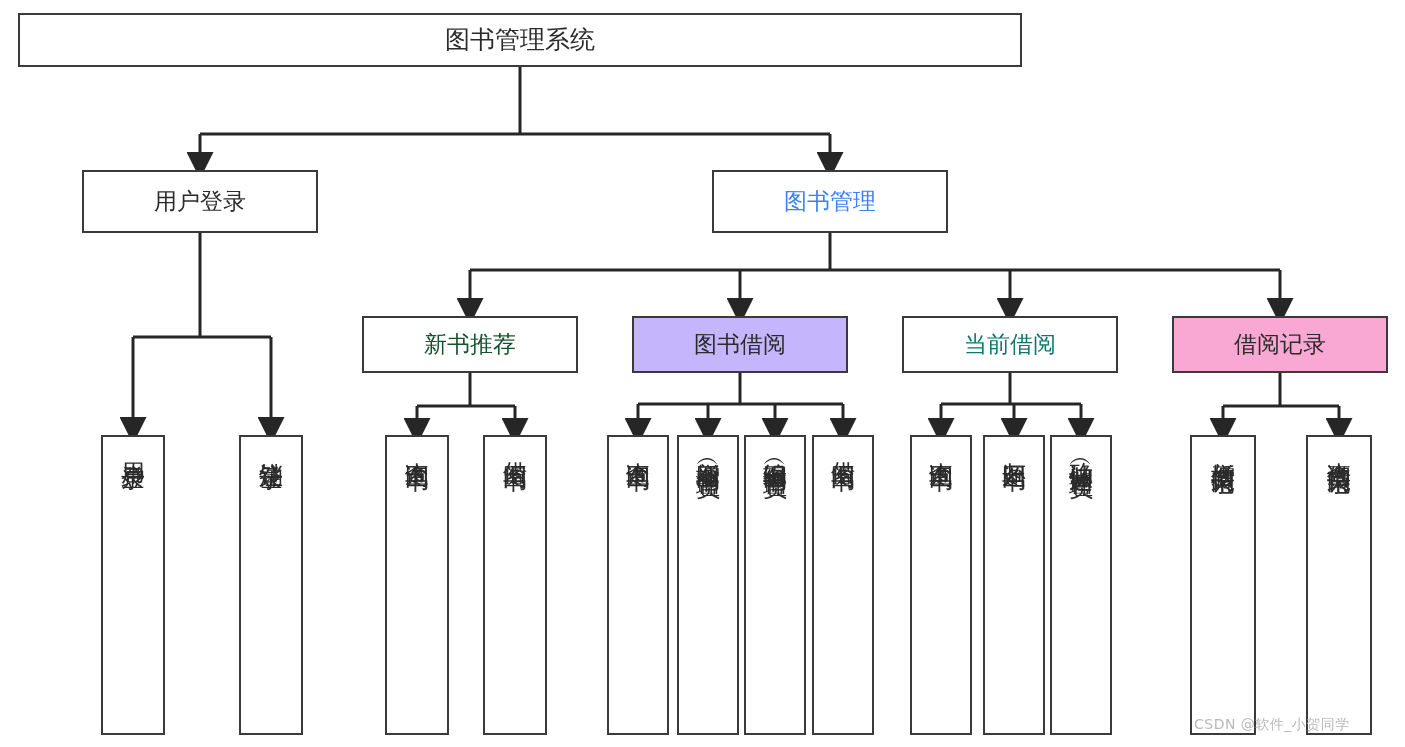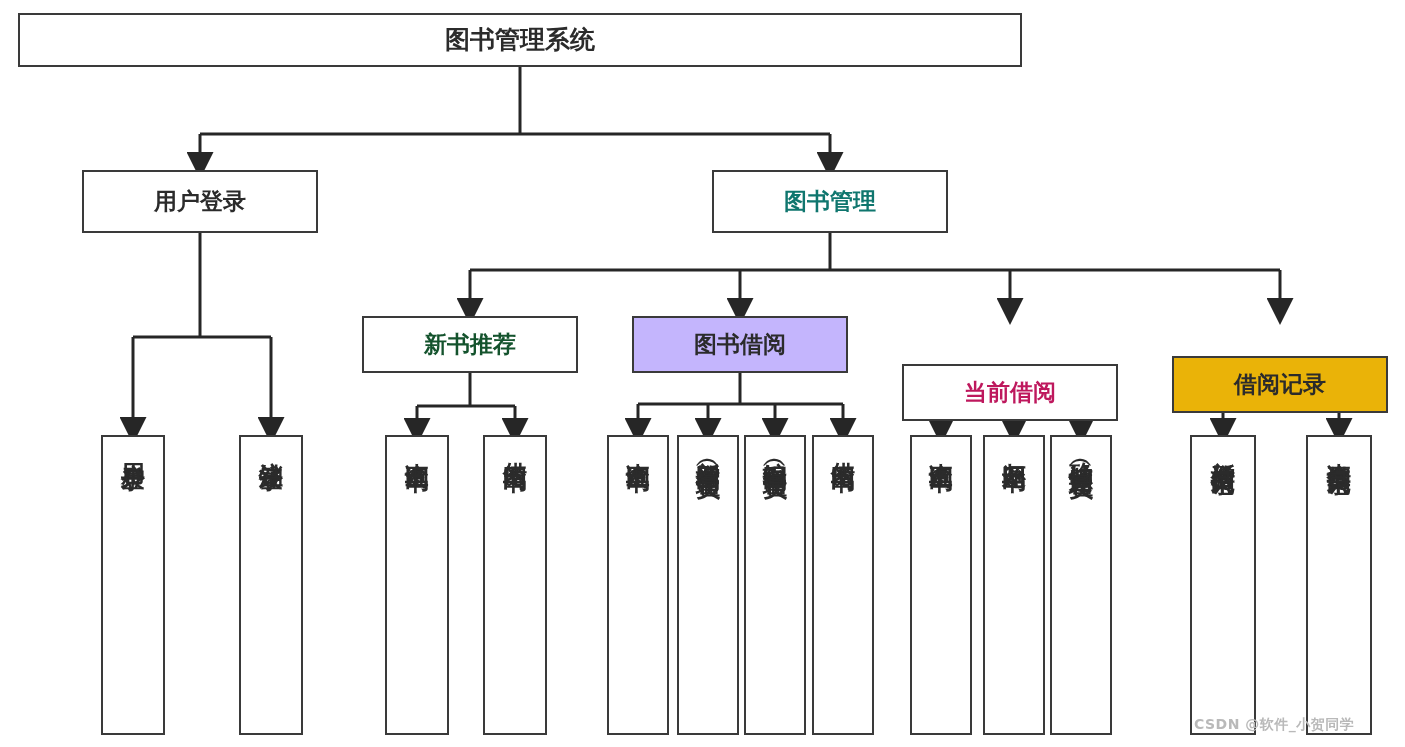--- a/index.html
+++ b/index.html
@@ -9,21 +9,20 @@
   }
   body {
     font-family: "DejaVu Sans", "Liberation Sans", sans-serif;
   }
   #canvas {
     position: relative;
     width: 1405px;
     height: 747px;
     background: #ffffff;
     overflow: hidden;
-    font-weight: bold;
   }
   svg.wires {
     position: absolute;
     left: 0;
     top: 0;
     width: 1405px;
     height: 747px;
     pointer-events: none;
   }
   .node {
@@ -122,34 +121,34 @@
     </g>
   </svg>
 
   <div class="node lvl0" style="left: 18px; top: 13px; width: 1004px; height: 54px; border-color: rgb(58, 58, 58); background: rgb(255, 255, 255); color: rgb(43, 43, 43);">
     <span class="label">图书管理系统</span>
   </div>
 
   <div class="node lvl1" style="left: 82px; top: 170px; width: 236px; height: 63px; border-color: rgb(58, 58, 58); background: rgb(255, 255, 255); color: rgb(43, 43, 43);">
     <span class="label">用户登录</span>
   </div>
-  <div class="node lvl1" style="left: 712px; top: 170px; width: 236px; height: 63px; border-color: rgb(58, 58, 58); background: rgb(255, 255, 255); color: #0f766e;">
+  <div class="node lvl1" style="left: 712px; top: 170px; width: 236px; height: 63px; border-color: rgb(58, 58, 58); background: rgb(255, 255, 255); color: #3b82f6;">
     <span class="label">图书管理</span>
   </div>
 
   <div class="node lvl2" style="left: 362px; top: 316px; width: 216px; height: 57px; border-color: rgb(58, 58, 58); background: rgb(255, 255, 255); color: #14532d;">
     <span class="label">新书推荐</span>
   </div>
   <div class="node lvl2" style="left: 632px; top: 316px; width: 216px; height: 57px; border-color: rgb(58, 58, 58); background: #c4b5fd; color: rgb(43, 43, 43);">
     <span class="label">图书借阅</span>
   </div>
-  <div class="node lvl2" style="left: 902px; top: 316px; width: 216px; height: 57px; border-color: rgb(58, 58, 58); background: rgb(255, 255, 255); color: #be185d; margin-top: 48px;">
+  <div class="node lvl2" style="left: 902px; top: 316px; width: 216px; height: 57px; border-color: rgb(58, 58, 58); background: rgb(255, 255, 255); color: #0f766e;">
     <span class="label">当前借阅</span>
   </div>
-  <div class="node lvl2" style="left: 1172px; top: 316px; width: 216px; height: 57px; border-color: rgb(58, 58, 58); background: #eab308; color: rgb(43, 43, 43); margin-top: 40px;">
+  <div class="node lvl2" style="left: 1172px; top: 316px; width: 216px; height: 57px; border-color: rgb(58, 58, 58); background: #f9a8d4; color: rgb(43, 43, 43);">
     <span class="label">借阅记录</span>
   </div>
 
   <div class="node leaf" style="left: 101px; top: 435px; width: 64px; height: 300px; border-color: rgb(58, 58, 58); background: rgb(255, 255, 255); color: rgb(43, 43, 43);">
     <span class="label">用户登录</span>
   </div>
   <div class="node leaf" style="left: 239px; top: 435px; width: 64px; height: 300px; border-color: rgb(58, 58, 58); background: rgb(255, 255, 255); color: rgb(43, 43, 43);">
     <span class="label">注销登录</span>
   </div>
   <div class="node leaf" style="left: 385px; top: 435px; width: 64px; height: 300px; border-color: rgb(58, 58, 58); background: rgb(255, 255, 255); color: rgb(43, 43, 43);">

